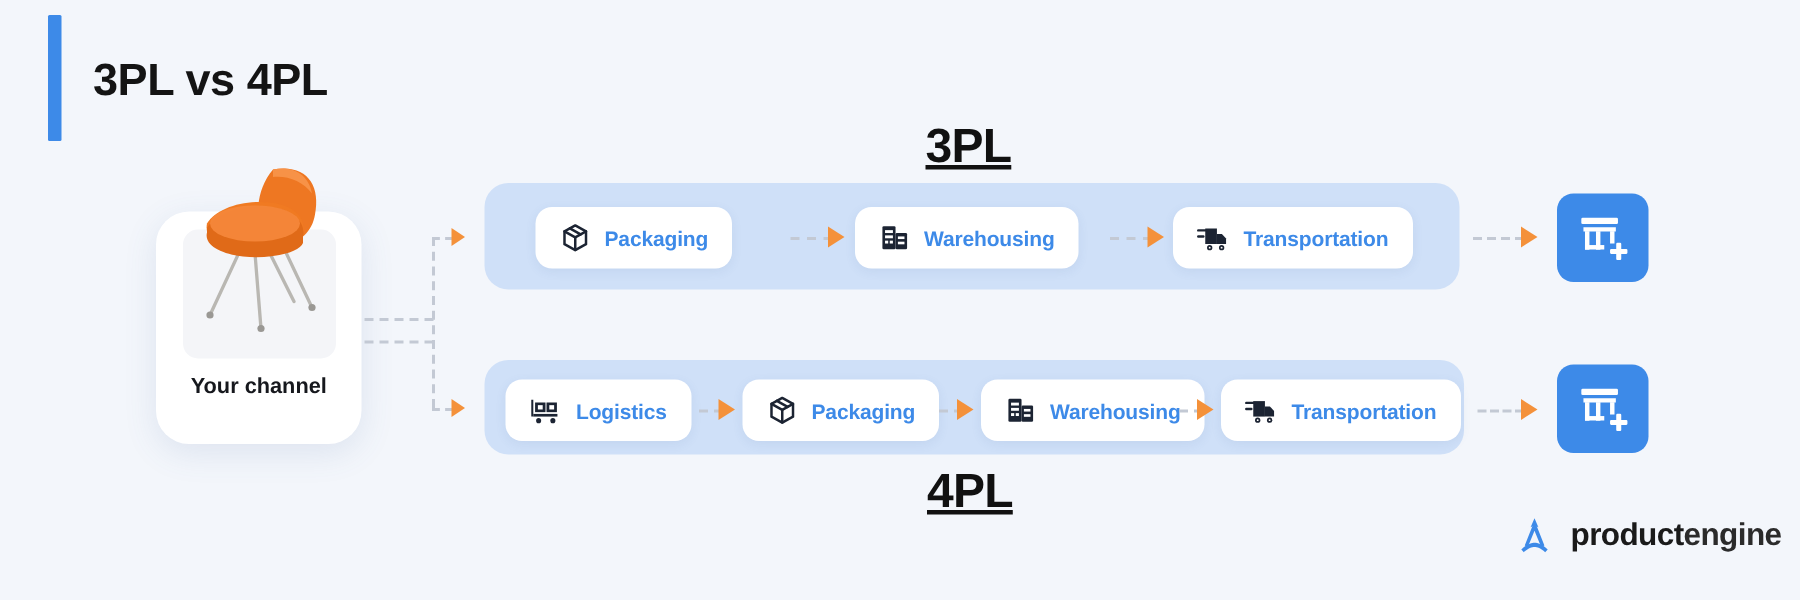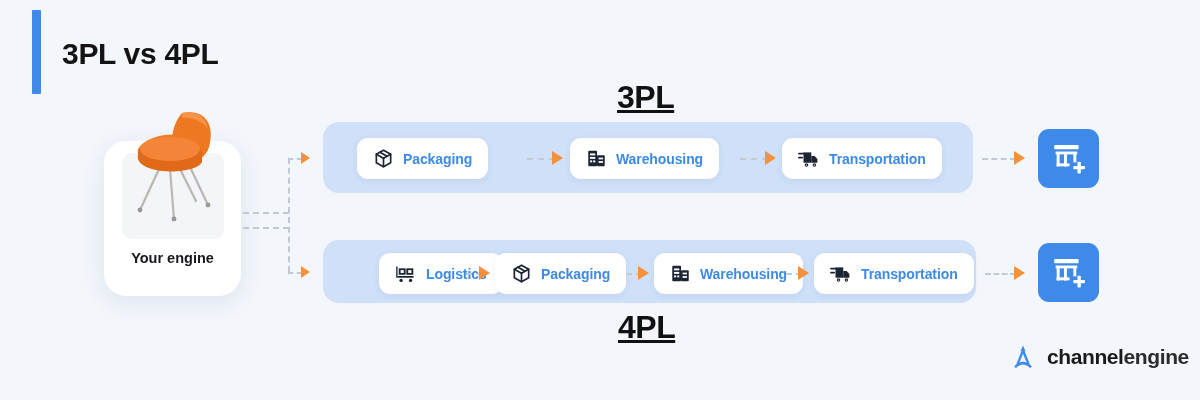--- a/index.html
+++ b/index.html
@@ -124,21 +124,21 @@
     color: #3d8ae8;
     letter-spacing: -0.1px;
   }
   .chip .ico { flex: 0 0 auto; display: block; }
 
   
   .c31 { left: 357px; top: 138px; }
   .c32 { left: 570px; top: 138px; }
   .c33 { left: 782px; top: 138px; }
   
-  .c41 { left: 337px; top: 253px; margin-left: 42px; }
+  .c41 { left: 337px; top: 253px; }
   .c42 { left: 495px; top: 253px; }
   .c43 { left: 654px; top: 253px; }
   .c44 { left: 814px; top: 253px; }
 
   
   .dest {
     position: absolute;
     width: 61px;
     height: 59px;
     background: #3d8ae8;
@@ -201,21 +201,21 @@
 <div class="canvas">
 
   <div class="title-bar"></div>
   <div class="title-text">3PL vs 4PL</div>
 
   <div class="section-label label-3pl">3PL</div>
   <div class="section-label label-4pl">4PL</div>
 
   <div class="product-card">
     <div class="product-img-frame"></div>
-    <div class="product-name">Your engine</div>
+    <div class="product-name">Your channel</div>
   </div>
 
   <svg class="chair" viewBox="0 0 140 125">
 
     <g stroke="#b9b7b2" stroke-width="2.2" stroke-linecap="round" fill="none">
       <line x1="56" y1="62" x2="36" y2="105"></line>
       <line x1="66" y1="64" x2="70" y2="114"></line>
       <line x1="86" y1="62" x2="104" y2="100"></line>
       <line x1="74" y1="60" x2="92" y2="96"></line>
     </g>
@@ -383,16 +383,16 @@
       <rect x="17.4" y="19.4" width="9" height="2.6" rx="0.6" fill="#ffffff"></rect>
     </svg>
   </div>
 
   <div class="logo">
     <svg width="30" height="30" viewBox="0 0 30 30">
       <path d="M15 3.5 L17.6 9.5 L15 8.2 L12.4 9.5 Z" fill="#3d8ae8"></path>
       <path d="M14.1 7.5 h1.9 l5.6 14.2 l-2.1 1.1 L15 11.8 L10.5 22.8 L8.5 21.7 Z" fill="#3d8ae8"></path>
       <path d="M6.2 24.4 C9.6 20.8 13 19.8 15 19.8 C17 19.8 20.4 20.8 23.8 24.4 L22.1 26.1 C19.3 23.4 16.7 22.6 15 22.6 C13.3 22.6 10.7 23.4 7.9 26.1 Z" fill="#3d8ae8"></path>
     </svg>
-    <span class="logo-text"><span class="logo-bold">channel</span><span class="logo-light">engine</span></span>
+    <span class="logo-text"><span class="logo-bold">product</span><span class="logo-light">engine</span></span>
   </div>
 
 </div>
 
 </body></html>

